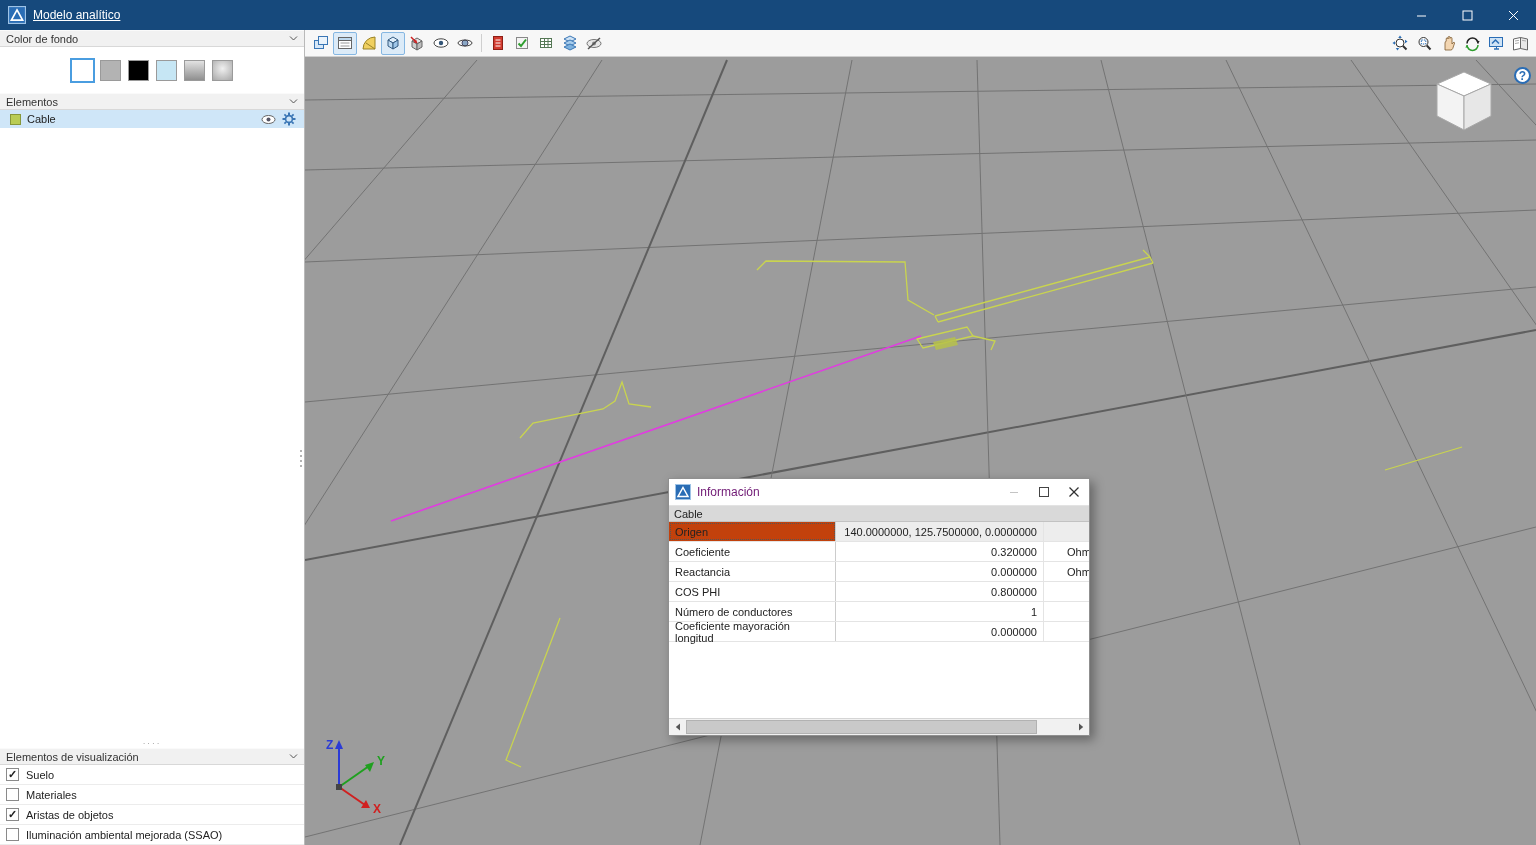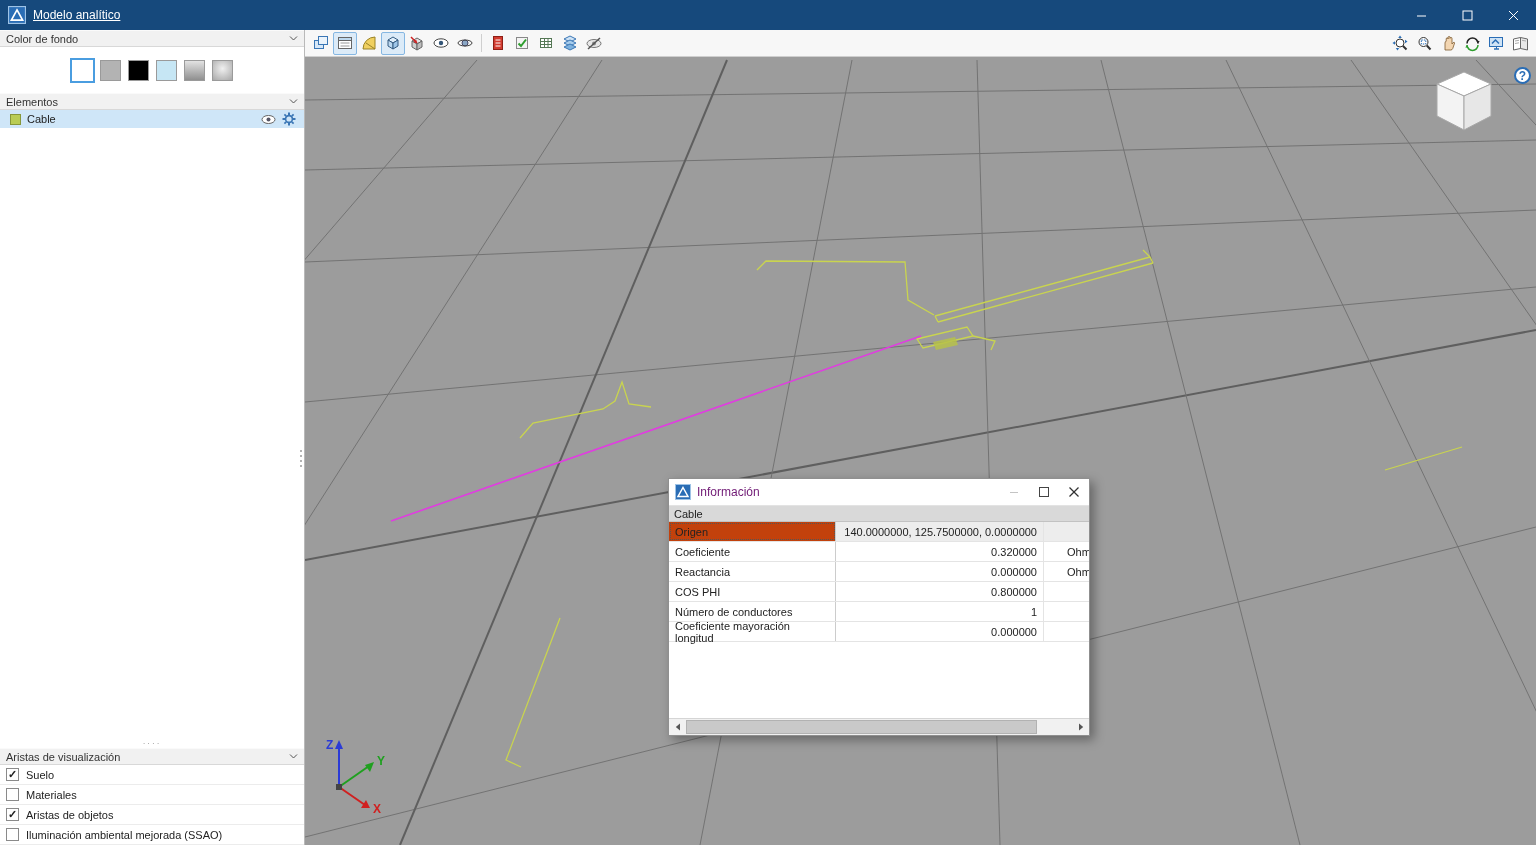--- a/index.html
+++ b/index.html
@@ -151,21 +151,21 @@
               <line x1="4.2" y1="9.8" x2="2.4" y2="11.6" stroke-width="1.7"></line>
             </g>
           </svg>
       </div>
 
       <div class="sidebar-fill"></div>
 
       <div class="h-splitter">····</div>
 
       <div class="panel-header">
-        <span class="ph-label">Aristas de visualización</span>
+        <span class="ph-label">Elementos de visualización</span>
         <svg width="9" height="7" viewBox="0 0 9 7">
             <polyline points="1,1.5 4.5,5 8,1.5" fill="none" stroke="#555"></polyline>
           </svg>
       </div>
 
       <div class="opt-row">
         <span class="checkbox">✓</span>
         <span>Suelo</span>
       </div>
       <div class="opt-row">

